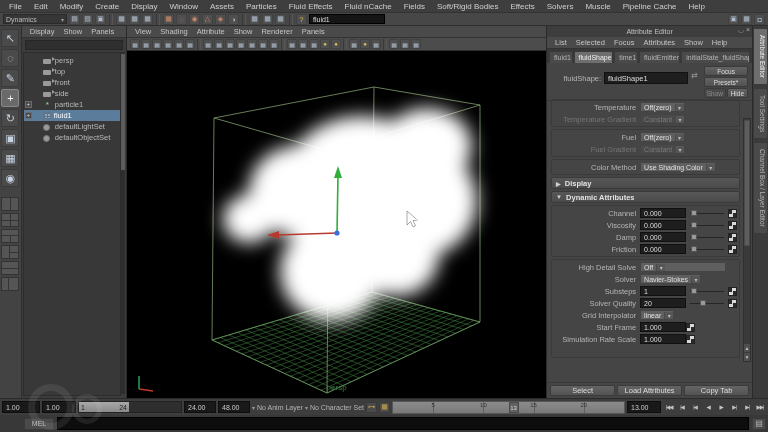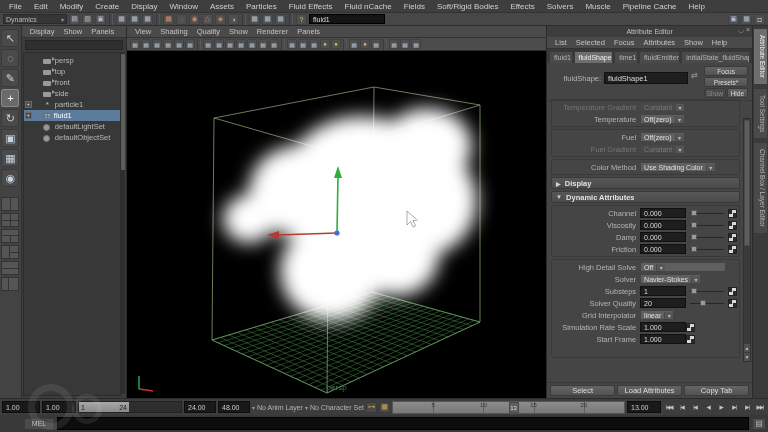--- a/index.html
+++ b/index.html
@@ -302,21 +302,21 @@
         </div>
       <div class="outliner-scroll">
           <div class="thumb"></div>
         </div>
     </div>
 
     <div id="viewport">
       <div class="panel-menus" id="viewport-menus">
           <div class="menu-item">View</div>
           <div class="menu-item">Shading</div>
-          <div class="menu-item">Quality</div>
+          <div class="menu-item">Attribute</div>
           <div class="menu-item">Show</div>
           <div class="menu-item">Renderer</div>
           <div class="menu-item">Panels</div>
         </div>
       <div id="vp-toolbar">
           <span class="vp-icon">▦</span>
           <span class="vp-icon">▦</span>
           <span class="vp-icon">▦</span>
           <span class="vp-icon">▦</span>
           <span class="vp-icon">▦</span>
@@ -467,34 +467,34 @@
           <button>Focus</button>
           <button>Presets*</button>
           <div class="showhide">
             <button class="dim">Show</button>
             <button>Hide</button>
           </div>
         </div>
       </div>
       <div id="ae-content">
           <div class="ae-group">
+            <div class="ae-row">
+              <div class="lbl">Temperature</div>
+              <div class="dd">
+                <span>Off(zero)</span>
+                <span class="arr">▾</span>
+              </div>
+            </div>
             <div class="ae-row disabled">
               <div class="lbl">Temperature Gradient</div>
               <div class="dd">
                 <span>Constant</span>
                 <span class="arr">▾</span>
               </div>
             </div>
-            <div class="ae-row">
-              <div class="lbl">Temperature</div>
-              <div class="dd">
-                <span>Off(zero)</span>
-                <span class="arr">▾</span>
-              </div>
-            </div>
           </div>
           <div class="ae-group">
             <div class="ae-row">
               <div class="lbl">Fuel</div>
               <div class="dd">
                 <span>Off(zero)</span>
                 <span class="arr">▾</span>
               </div>
             </div>
             <div class="ae-row disabled">
@@ -588,26 +588,26 @@
               <div class="checker"></div>
             </div>
             <div class="ae-row">
               <div class="lbl">Grid Interpolator</div>
               <div class="dd">
                 <span>linear</span>
                 <span class="arr">▾</span>
               </div>
             </div>
             <div class="ae-row">
+              <div class="lbl">Start Frame</div>
+              <div class="num">1.000</div>
+              <div class="checker"></div>
+            </div>
+            <div class="ae-row">
               <div class="lbl">Simulation Rate Scale</div>
-              <div class="num">1.000</div>
-              <div class="checker"></div>
-            </div>
-            <div class="ae-row">
-              <div class="lbl">Start Frame</div>
               <div class="num">1.000</div>
               <div class="checker"></div>
             </div>
             <div class="cb-row">
               <div class="pad"></div>
             </div>
           </div>
         </div>
       <div id="ae-scrollbar">
         <div class="thumb"></div>

